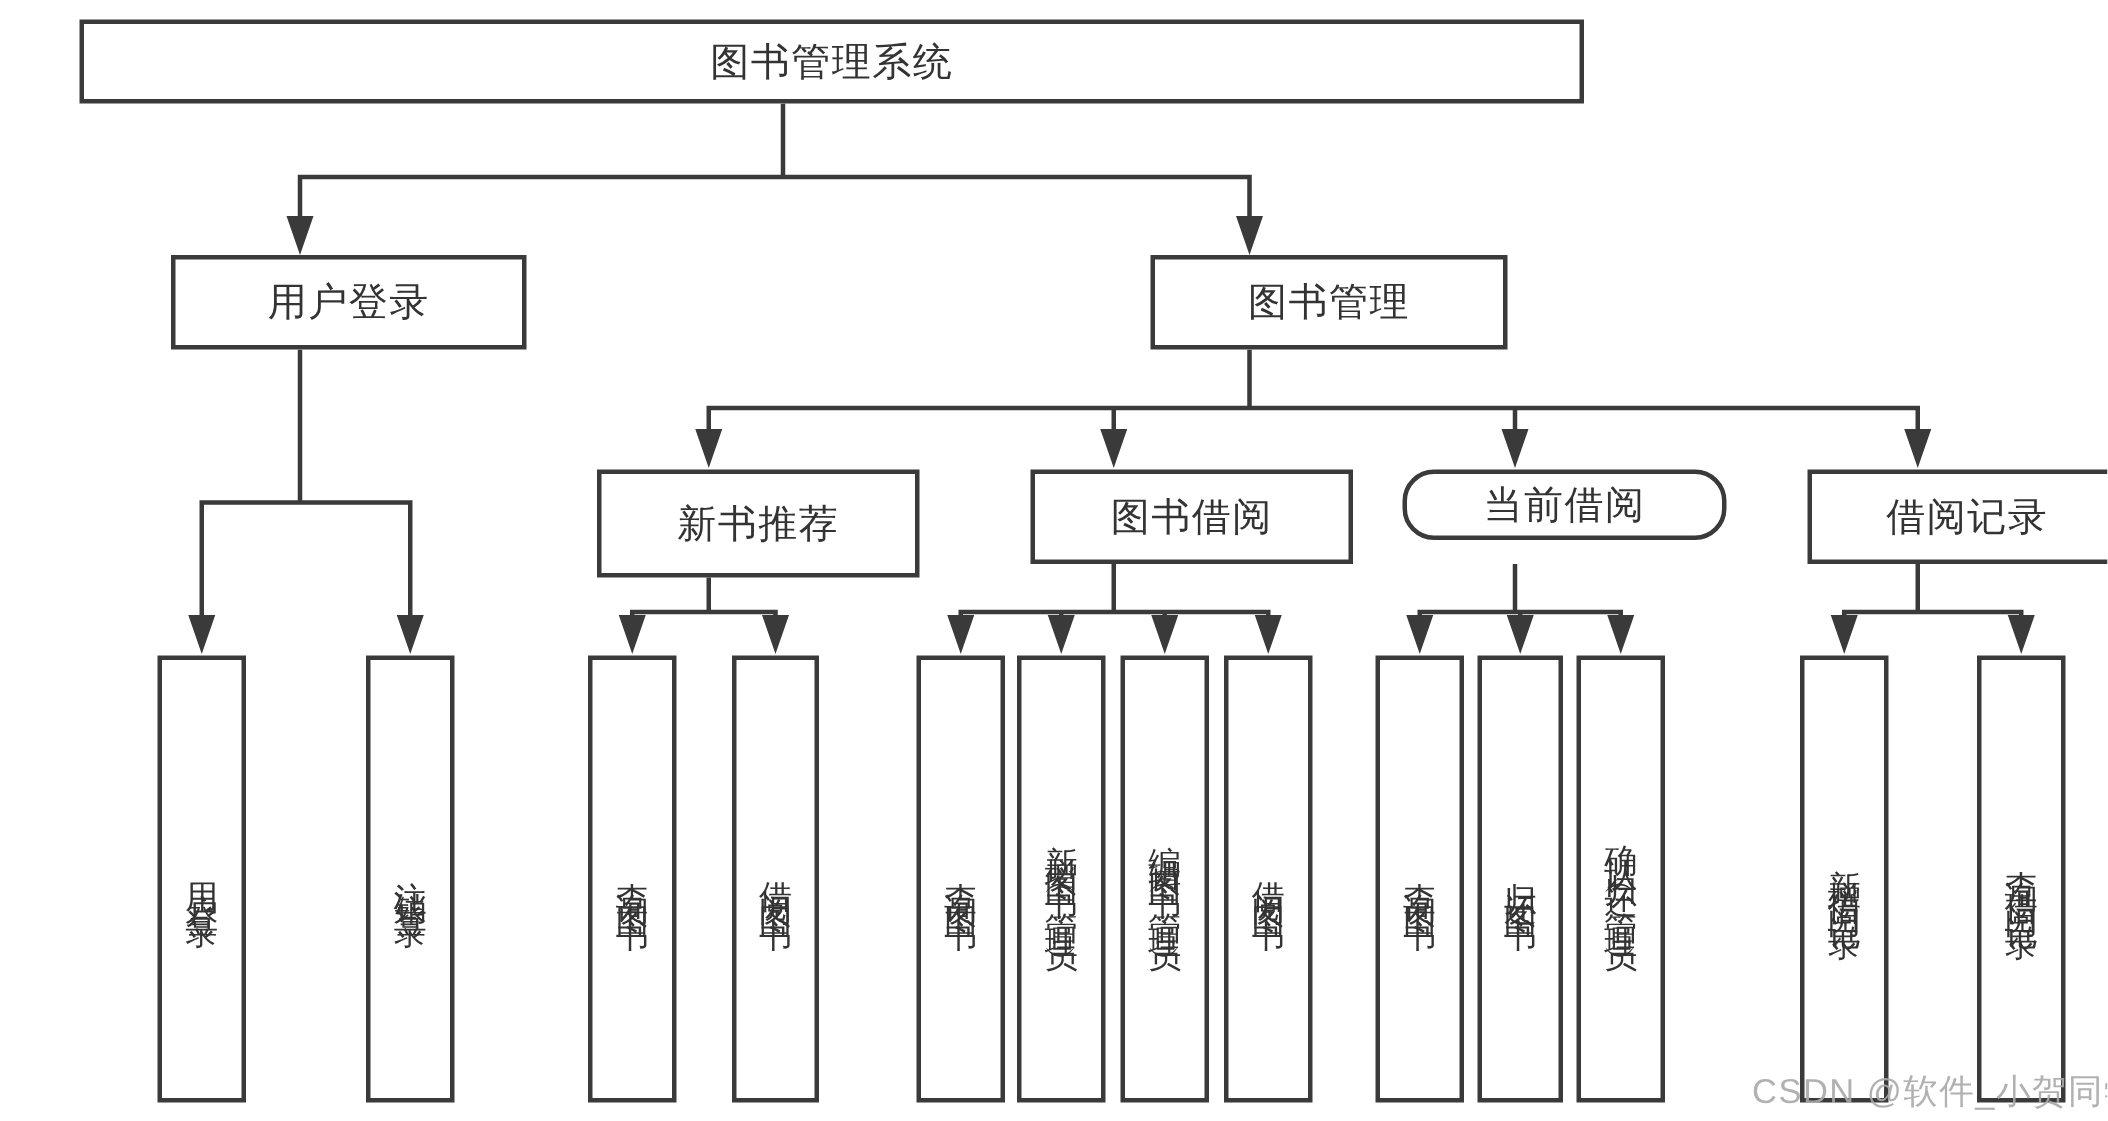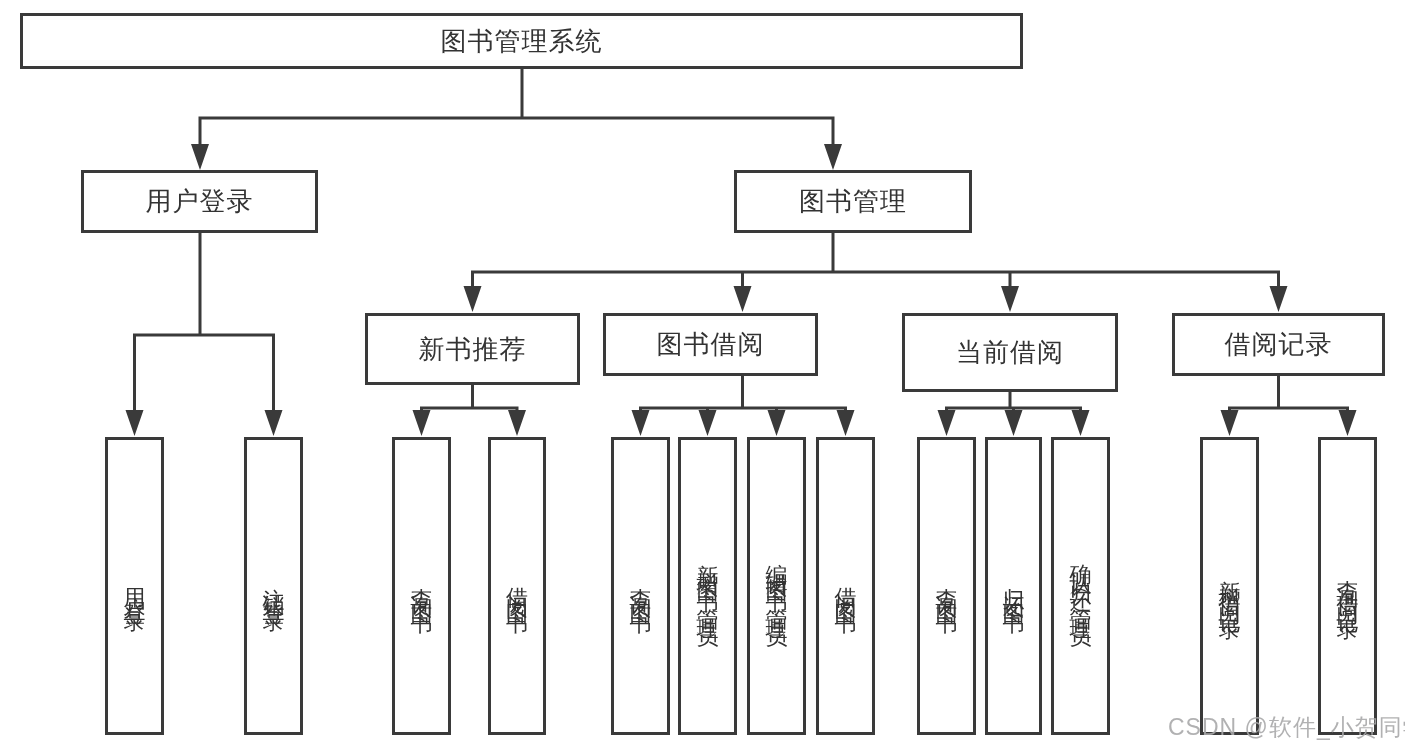--- a/index.html
+++ b/index.html
@@ -29,20 +29,21 @@
     border: 3px solid #3a3a3a;
     background: #ffffff;
     display: flex;
     align-items: center;
     justify-content: center;
     font-size: 26px;
     color: #333333;
     letter-spacing: 1px;
     white-space: nowrap;
     z-index: 2;
+    margin-left: 33px;
   }
   .leaf {
     position: absolute;
     top: 437px;
     height: 298px;
     box-sizing: border-box;
     border: 3px solid #3a3a3a;
     background: #ffffff;
     display: flex;
     align-items: center;
@@ -68,22 +69,22 @@
     color: rgba(168, 168, 170, 0.9);
     white-space: nowrap;
     z-index: 5;
     letter-spacing: 1px;
   }
   
   #node-root   { left: 20px;  top: 13px;  width: 1003px; height: 56px; }
   #node-l2-0   { left: 81px;  top: 170px; width: 237px;  height: 63px; }
   #node-l2-1   { left: 734px; top: 170px; width: 238px;  height: 63px; }
   #node-l3-0   { left: 365px; top: 313px; width: 215px;  height: 72px; text-align: right; }
-  #node-l3-1   { left: 603px; top: 313px; width: 215px;  height: 63px; text-align: center; }
-  #node-l3-2   { left: 902px; top: 313px; width: 216px;  height: 79px; }
+  #node-l3-1   { left: 654px; top: 313px; width: 215px;  height: 63px; text-align: center; }
+  #node-l3-2   { left: 902px; top: 313px; width: 216px;  height: 47px; border-radius: 21px; }
   #node-l3-3   { left: 1172px;top: 313px; width: 213px;  height: 63px; }
   #leaf-0  { left: 105px;  width: 59px; }
   #leaf-1  { left: 244px;  width: 59px; }
   #leaf-2  { left: 392px;  width: 59px; }
   #leaf-3  { left: 488px;  width: 58px; }
   #leaf-4  { left: 611px;  width: 59px; }
   #leaf-5  { left: 678px;  width: 59px; }
   #leaf-6  { left: 747px;  width: 59px; }
   #leaf-7  { left: 816px;  width: 59px; }
   #leaf-8  { left: 917px;  width: 59px; }

